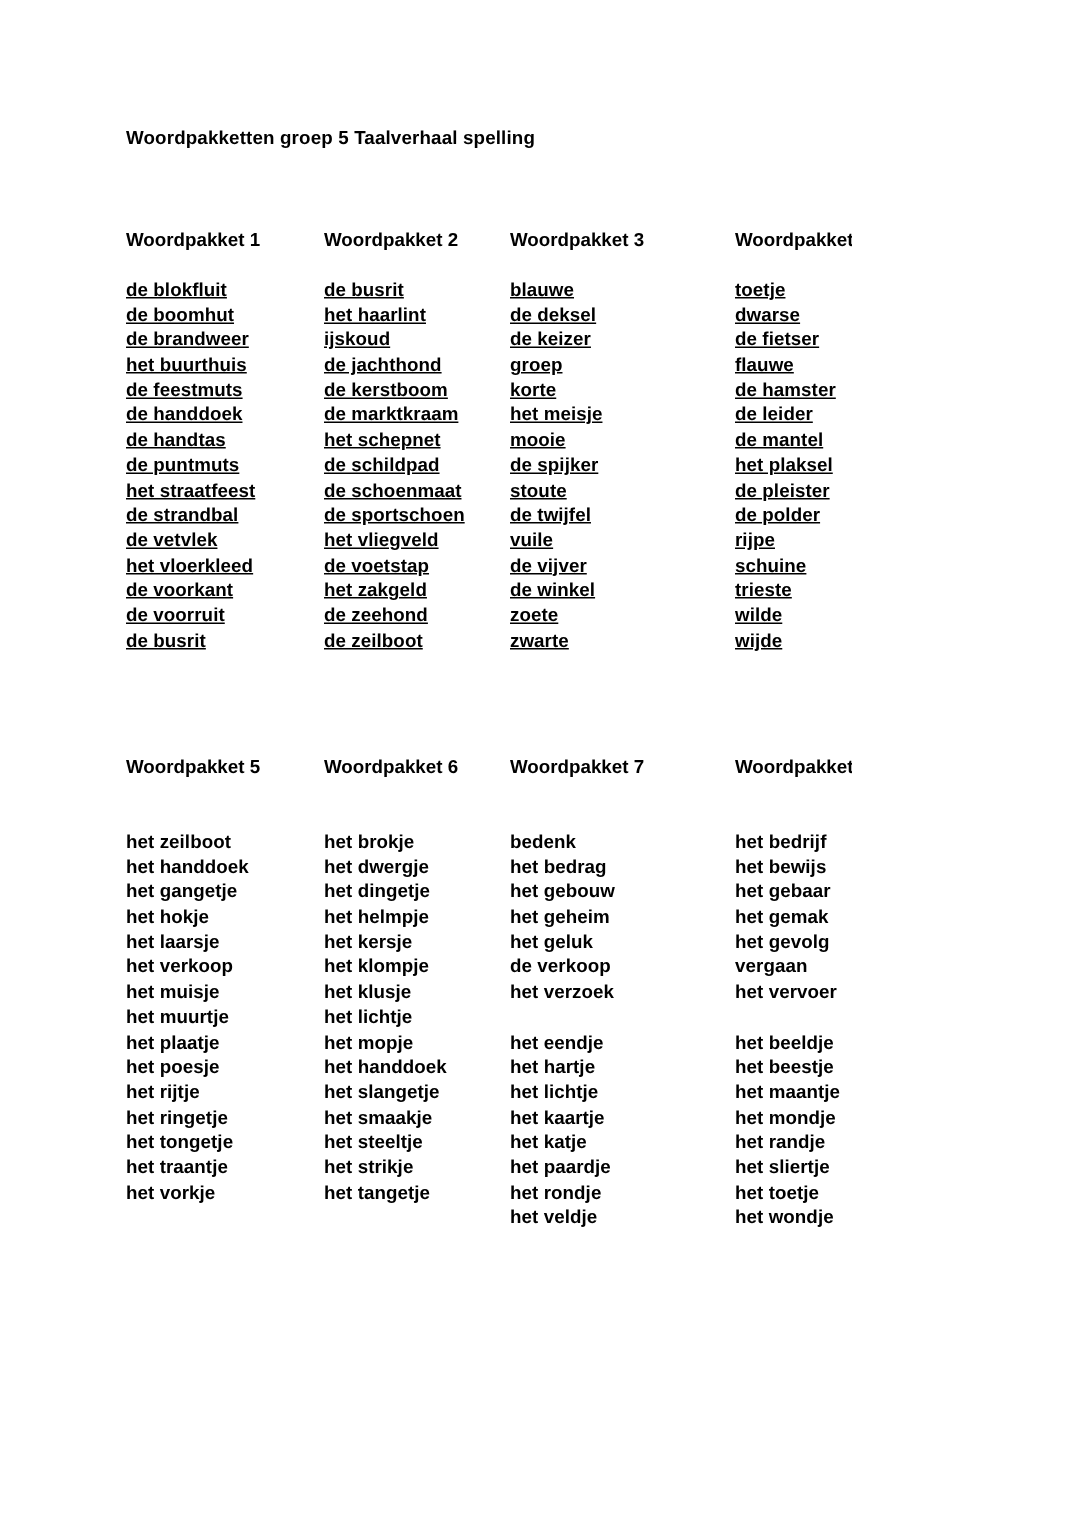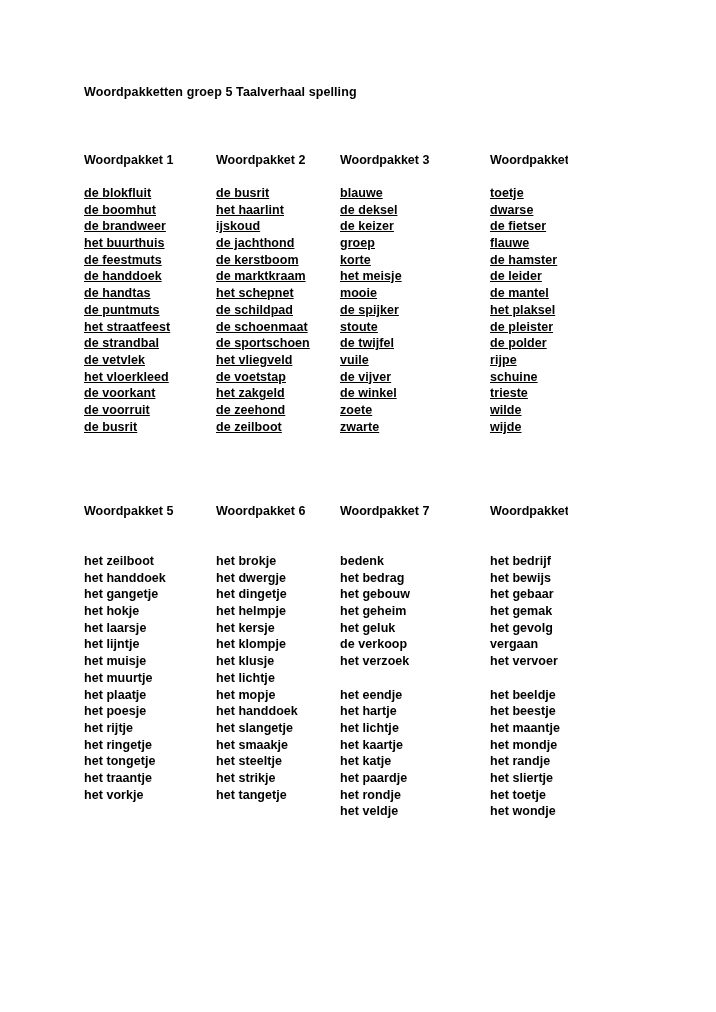--- a/index.html
+++ b/index.html
@@ -168,21 +168,21 @@
     </div>
   <div class="block" id="block-2">
       <div class="pkt-col c0">
         <div class="pkt-heading">Woordpakket 5</div>
         <div class="word-list">
           <div class="word">het zeilboot</div>
           <div class="word">het handdoek</div>
           <div class="word">het gangetje</div>
           <div class="word">het hokje</div>
           <div class="word">het laarsje</div>
-          <div class="word">het lijntje</div>
+          <div class="word">het verkoop</div>
           <div class="word">het muisje</div>
           <div class="word">het muurtje</div>
           <div class="word">het plaatje</div>
           <div class="word">het poesje</div>
           <div class="word">het rijtje</div>
           <div class="word">het ringetje</div>
           <div class="word">het tongetje</div>
           <div class="word">het traantje</div>
           <div class="word">het vorkje</div>
         </div>

